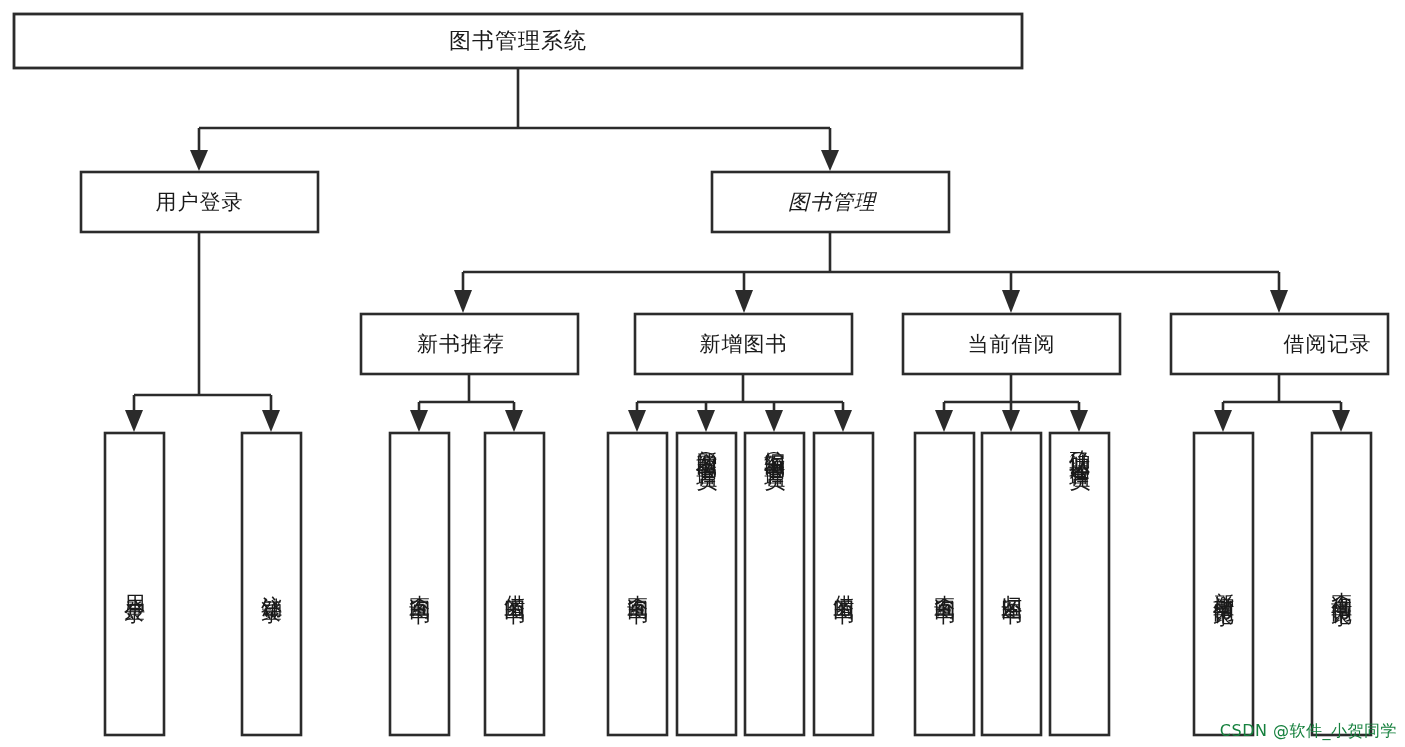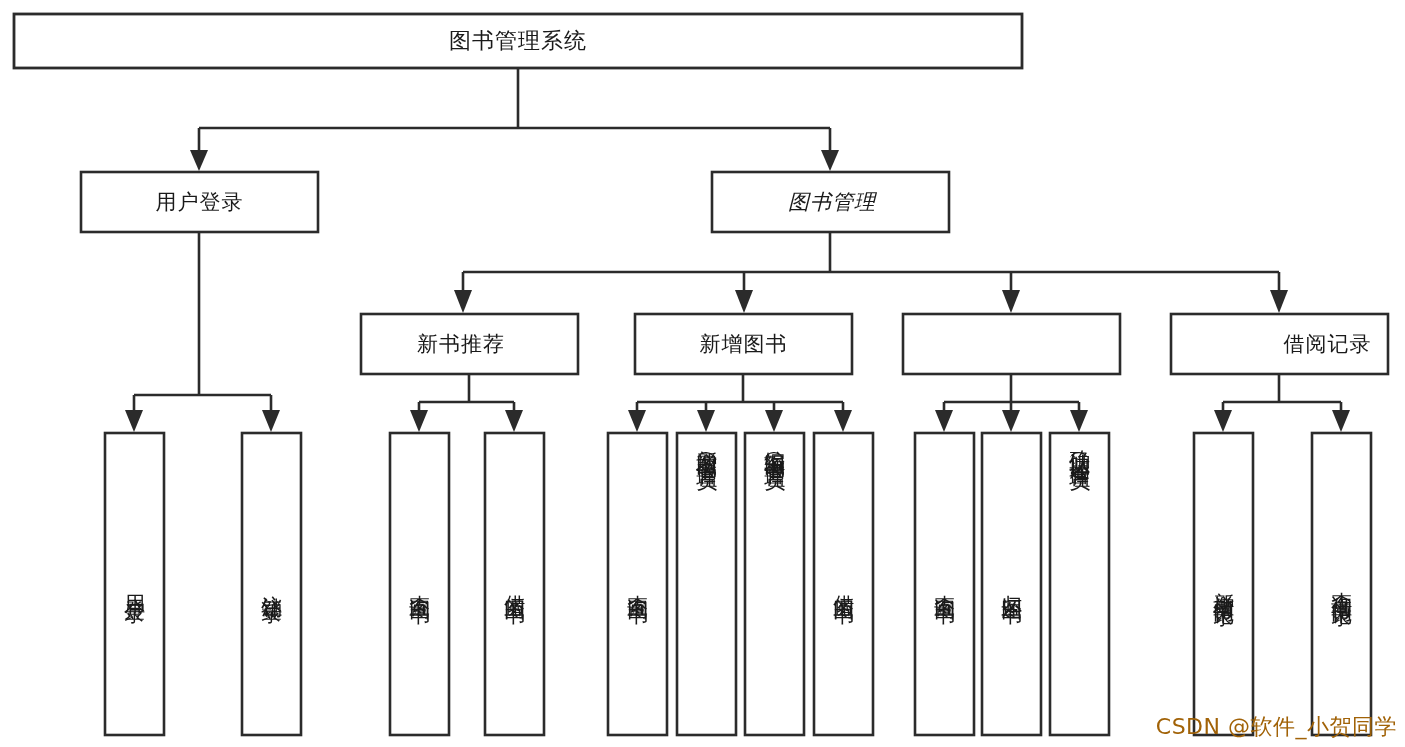--- a/index.html
+++ b/index.html
@@ -78,22 +78,22 @@
     letter-spacing: 1px;
   }
   .h-text.root {
     font-size: 22px;
   }
   #watermark {
     position: absolute;
     right: 8px;
     bottom: 5px;
     font-family: "DejaVu Sans", "Liberation Sans", sans-serif;
-    font-size: 22px;
-    color: #a16207;
+    font-size: 16px;
+    color: #15803d;
     white-space: nowrap;
     letter-spacing: 0.5px;
   }
 </style>
 </head>
 <body>
 
 <div id="diagram-root">
 
   <svg id="flow" viewBox="0 0 1405 747">
@@ -196,20 +196,23 @@
   <div class="h-text-wrap" style="left:712px; top:172px; width:240px; height:60px;font-style:italic;">
     <span class="h-text">图书管理</span>
   </div>
 
   <div class="h-text-wrap" style="left:361px; top:314px; width:200px; height:60px;">
     <span class="h-text">新书推荐</span>
   </div>
   <div class="h-text-wrap" style="left:635px; top:314px; width:217px; height:60px;">
     <span class="h-text">新增图书</span>
   </div>
+  <div class="h-text-wrap" style="left:903px; top:314px; width:217px; height:60px;">
+    <span class="h-text">当前借阅</span>
+  </div>
   <div class="h-text-wrap" style="left:1171px; top:314px; width:217px; height:60px;padding-left:48px;">
     <span class="h-text">借阅记录</span>
   </div>
 
   <div class="vert-text-wrap" style="left:105px; top:433px; width:59px; height:302px;">
     <span class="vert-text">用户登录</span>
   </div>
   <div class="vert-text-wrap" style="left:242px; top:433px; width:59px; height:302px;">
     <span class="vert-text">注销登录</span>
   </div>

